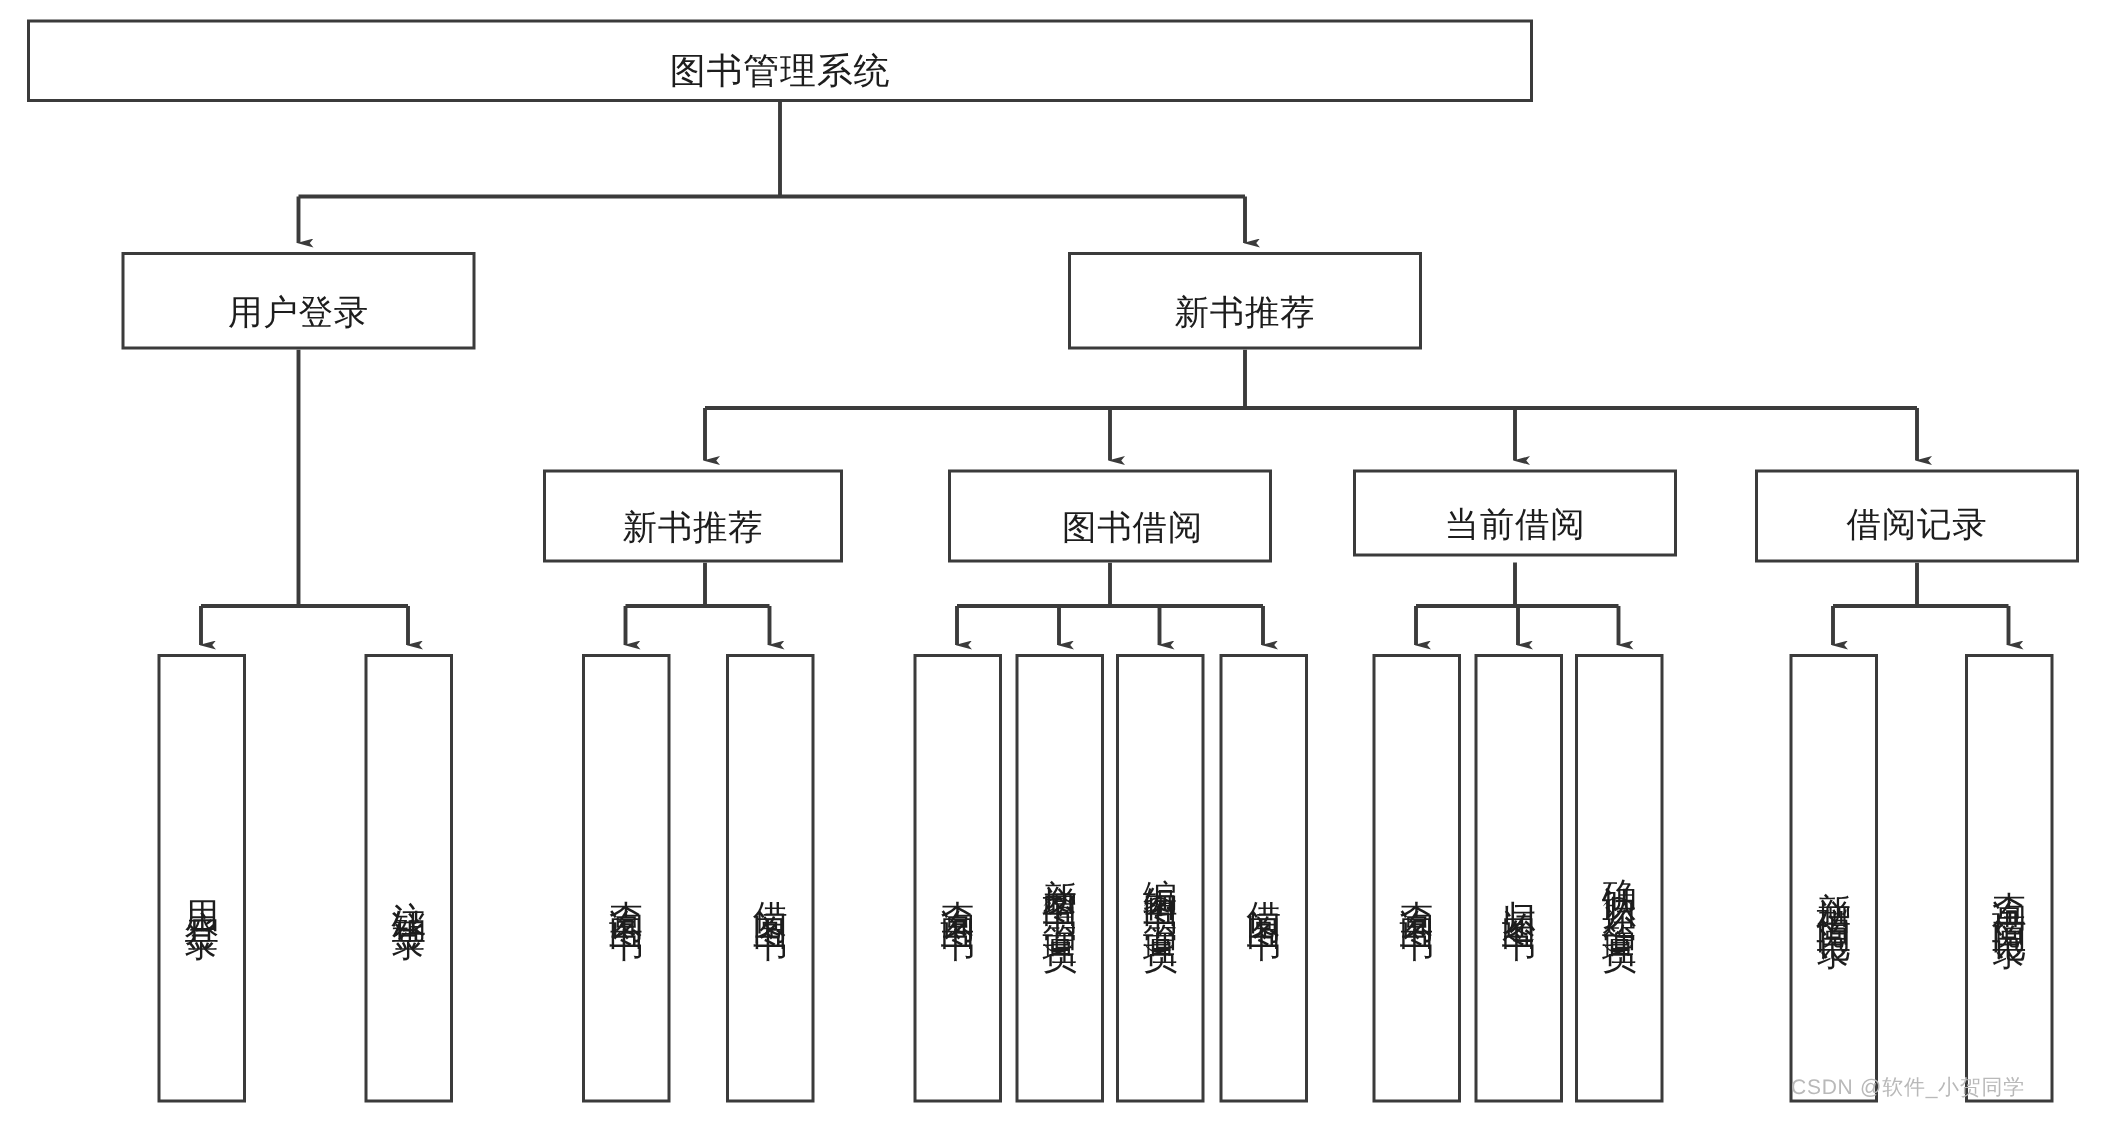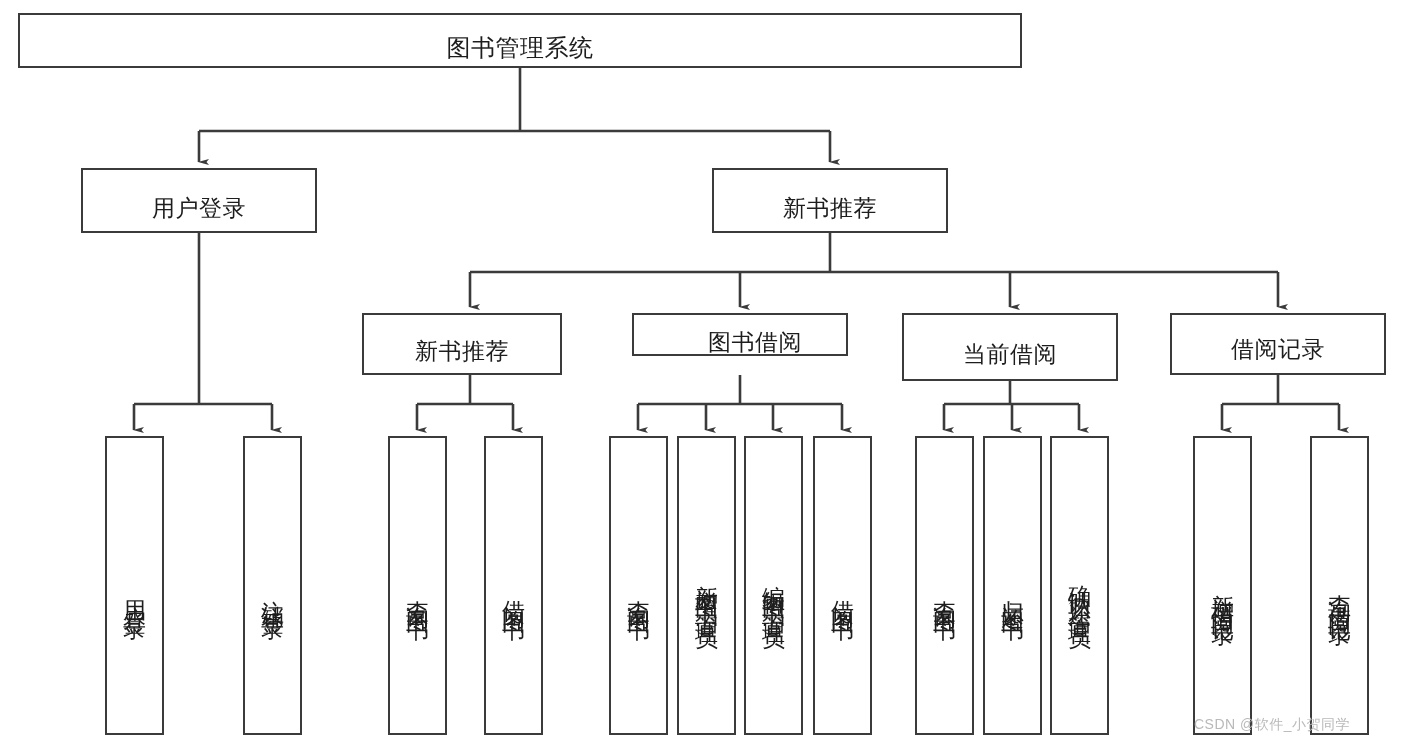--- a/index.html
+++ b/index.html
@@ -132,24 +132,24 @@
   <div class="node h" style="left:81px; top:168px; width:236px; height:65px;">
     <span class="label">用户登录</span>
   </div>
   <div class="node h" style="left:712px; top:168px; width:236px; height:65px;">
     <span class="label">新书推荐</span>
   </div>
 
   <div class="node h" style="left:362px; top:313px; width:200px; height:62px;">
     <span class="label">新书推荐</span>
   </div>
-  <div class="node h" style="left:632px; top:313px; width:216px; height:43px;padding-left:30px;">
+  <div class="node h" style="left:632px; top:313px; width:216px; height:62px;padding-left:30px;">
     <span class="label">图书借阅</span>
   </div>
-  <div class="node h" style="left:902px; top:313px; width:216px; height:68px;">
+  <div class="node h" style="left:902px; top:313px; width:216px; height:58px;">
     <span class="label">当前借阅</span>
   </div>
   <div class="node h" style="left:1170px; top:313px; width:216px; height:62px;font-family:Liberation Mono, monospace;">
     <span class="label">借阅记录</span>
   </div>
 
   <div class="node v" style="left:105px; top:436px; width:59px; height:299px;">
     <span class="label">用户登录</span>
   </div>
   <div class="node v" style="left:243px; top:436px; width:59px; height:299px;">

